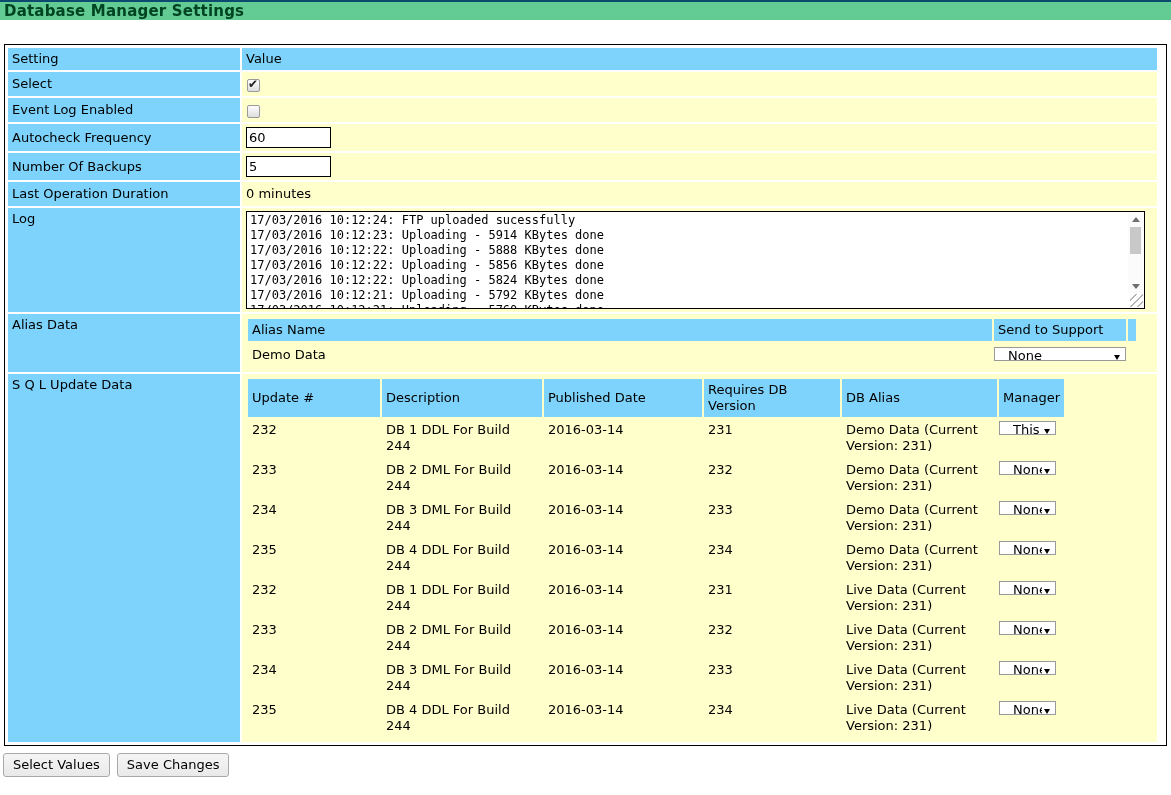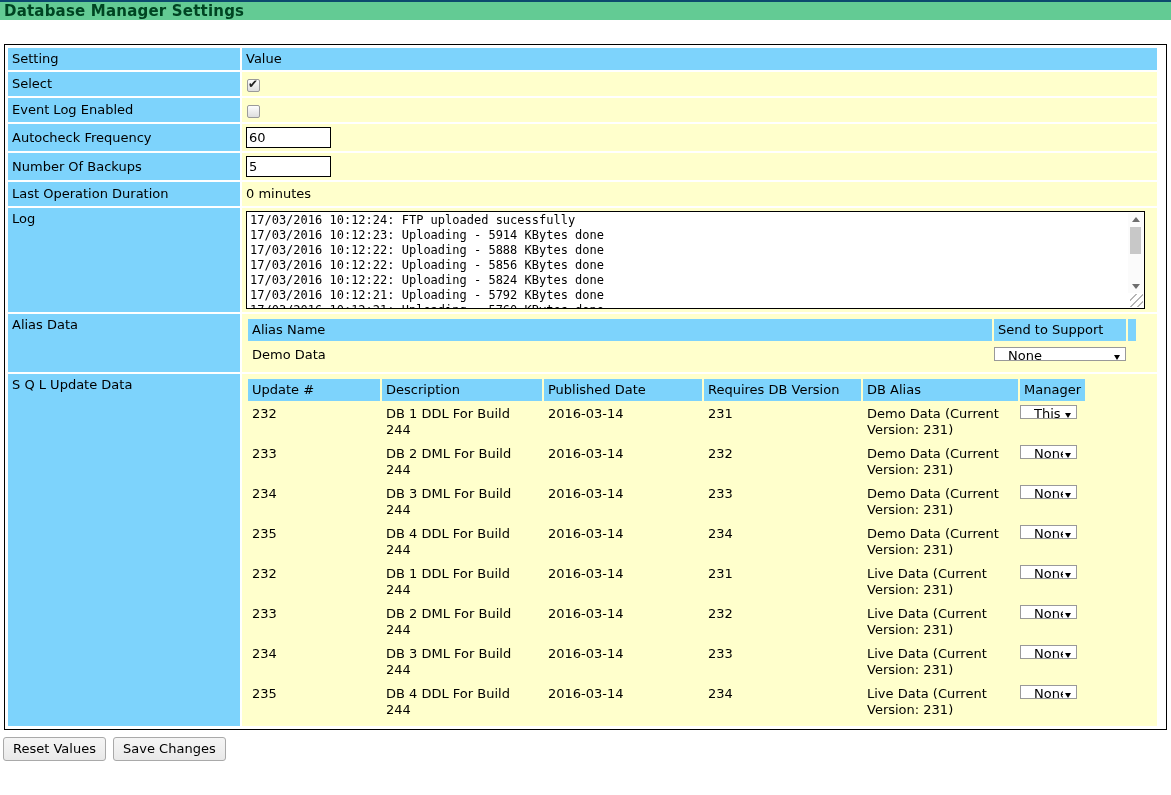--- a/index.html
+++ b/index.html
@@ -226,21 +226,21 @@
 
     <tr>
       <td class="blue label-cell">S Q L Update Data</td>
       <td class="yellow value-cell">
         <table class="sub-table sql-table">
           <tbody>
                 <tr>
             <th class="blue" style="width:132px;">Update #</th>
             <th class="blue" style="width:160px;">Description</th>
             <th class="blue" style="width:158px;">Published Date</th>
-            <th class="blue" style="width:157px;">Requires DB Version</th>
+            <th class="blue" style="width:136px;">Requires DB Version</th>
             <th class="blue" style="width:155px;">DB Alias</th>
             <th class="blue" style="width:52px;">Manager</th>
           </tr>
 
           <tr>
             <td>232</td>
             <td>DB 1 DDL For Build 244</td>
             <td>2016-03-14</td>
             <td>231</td>
             <td>Demo Data (Current Version: 231)</td>
@@ -304,15 +304,15 @@
           </tr>
         </tbody>
             </table>
       </td>
     </tr>
   </tbody>
     </table>
 </div>
 
 <div class="button-row">
-  <button class="btn">Reset Values</button>
+  <button class="btn">Select Values</button>
   <button class="btn">Save Changes</button>
 </div>
 
 </body></html>

